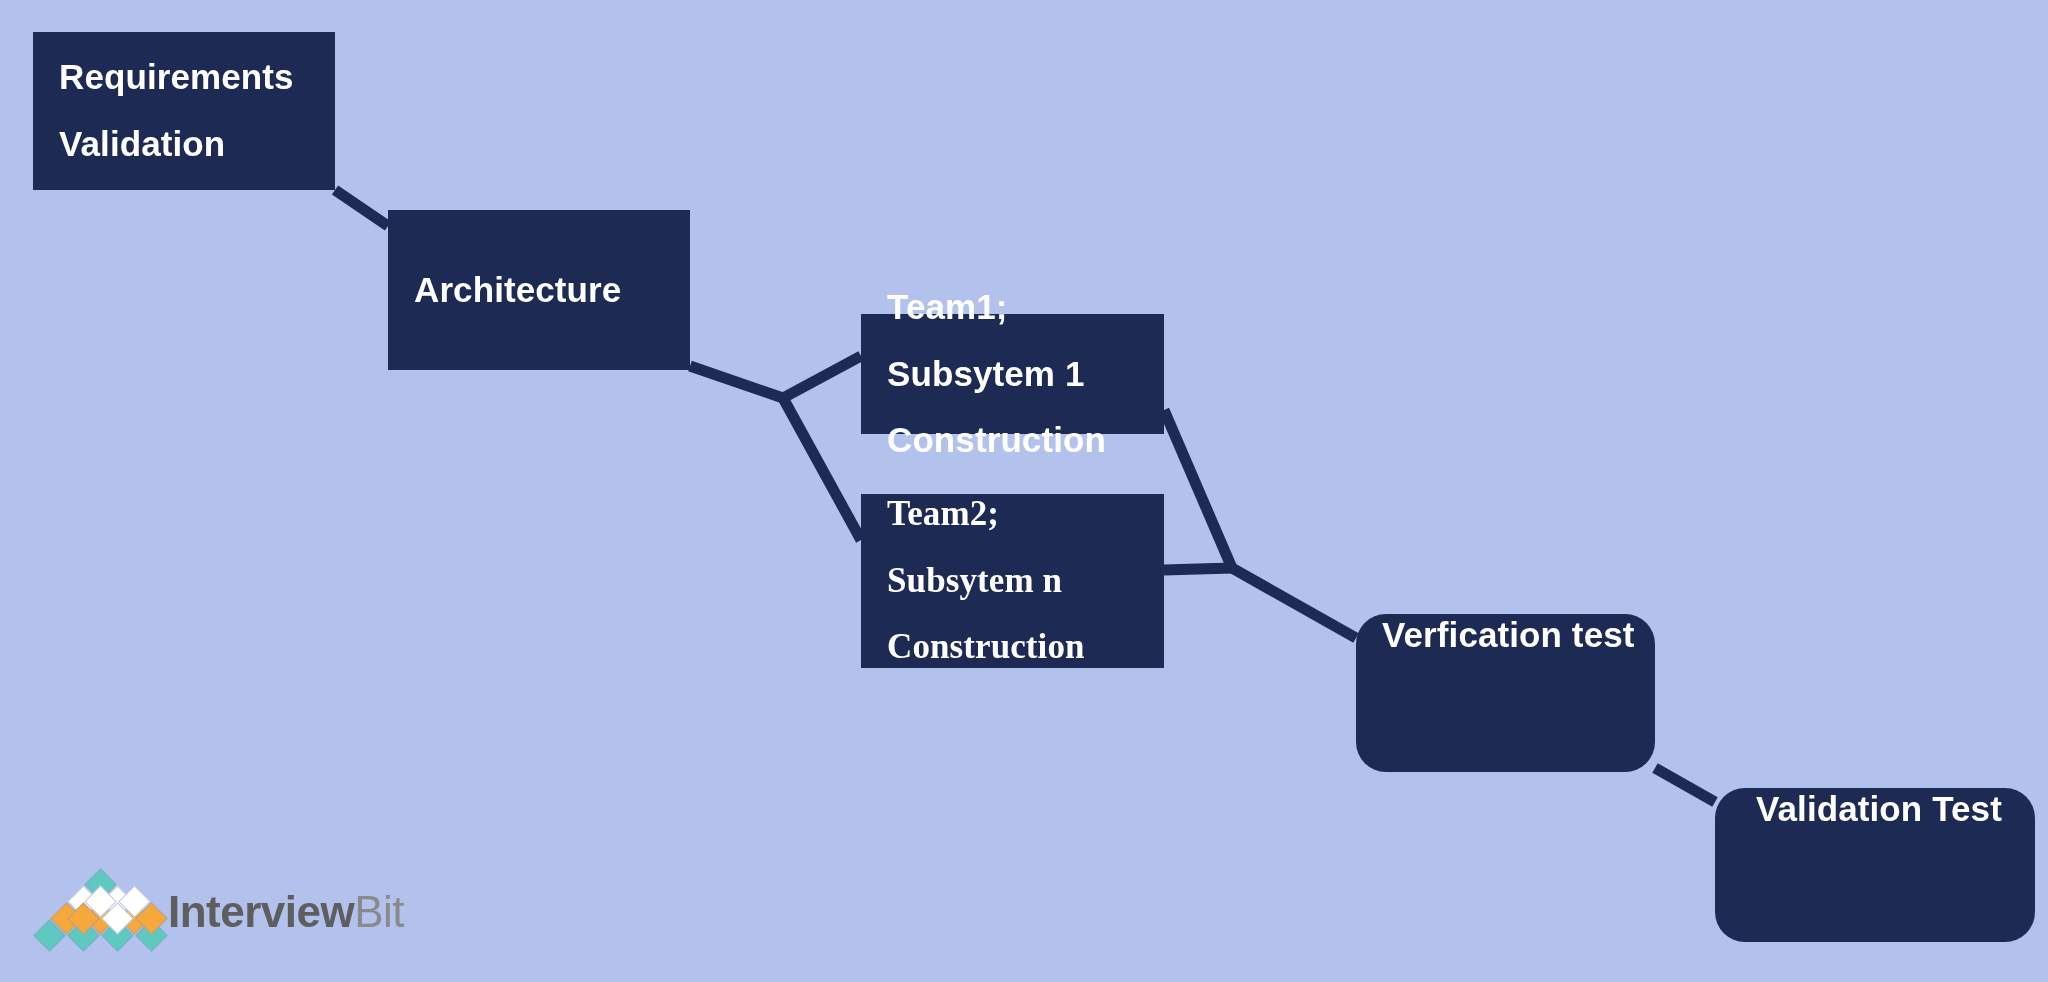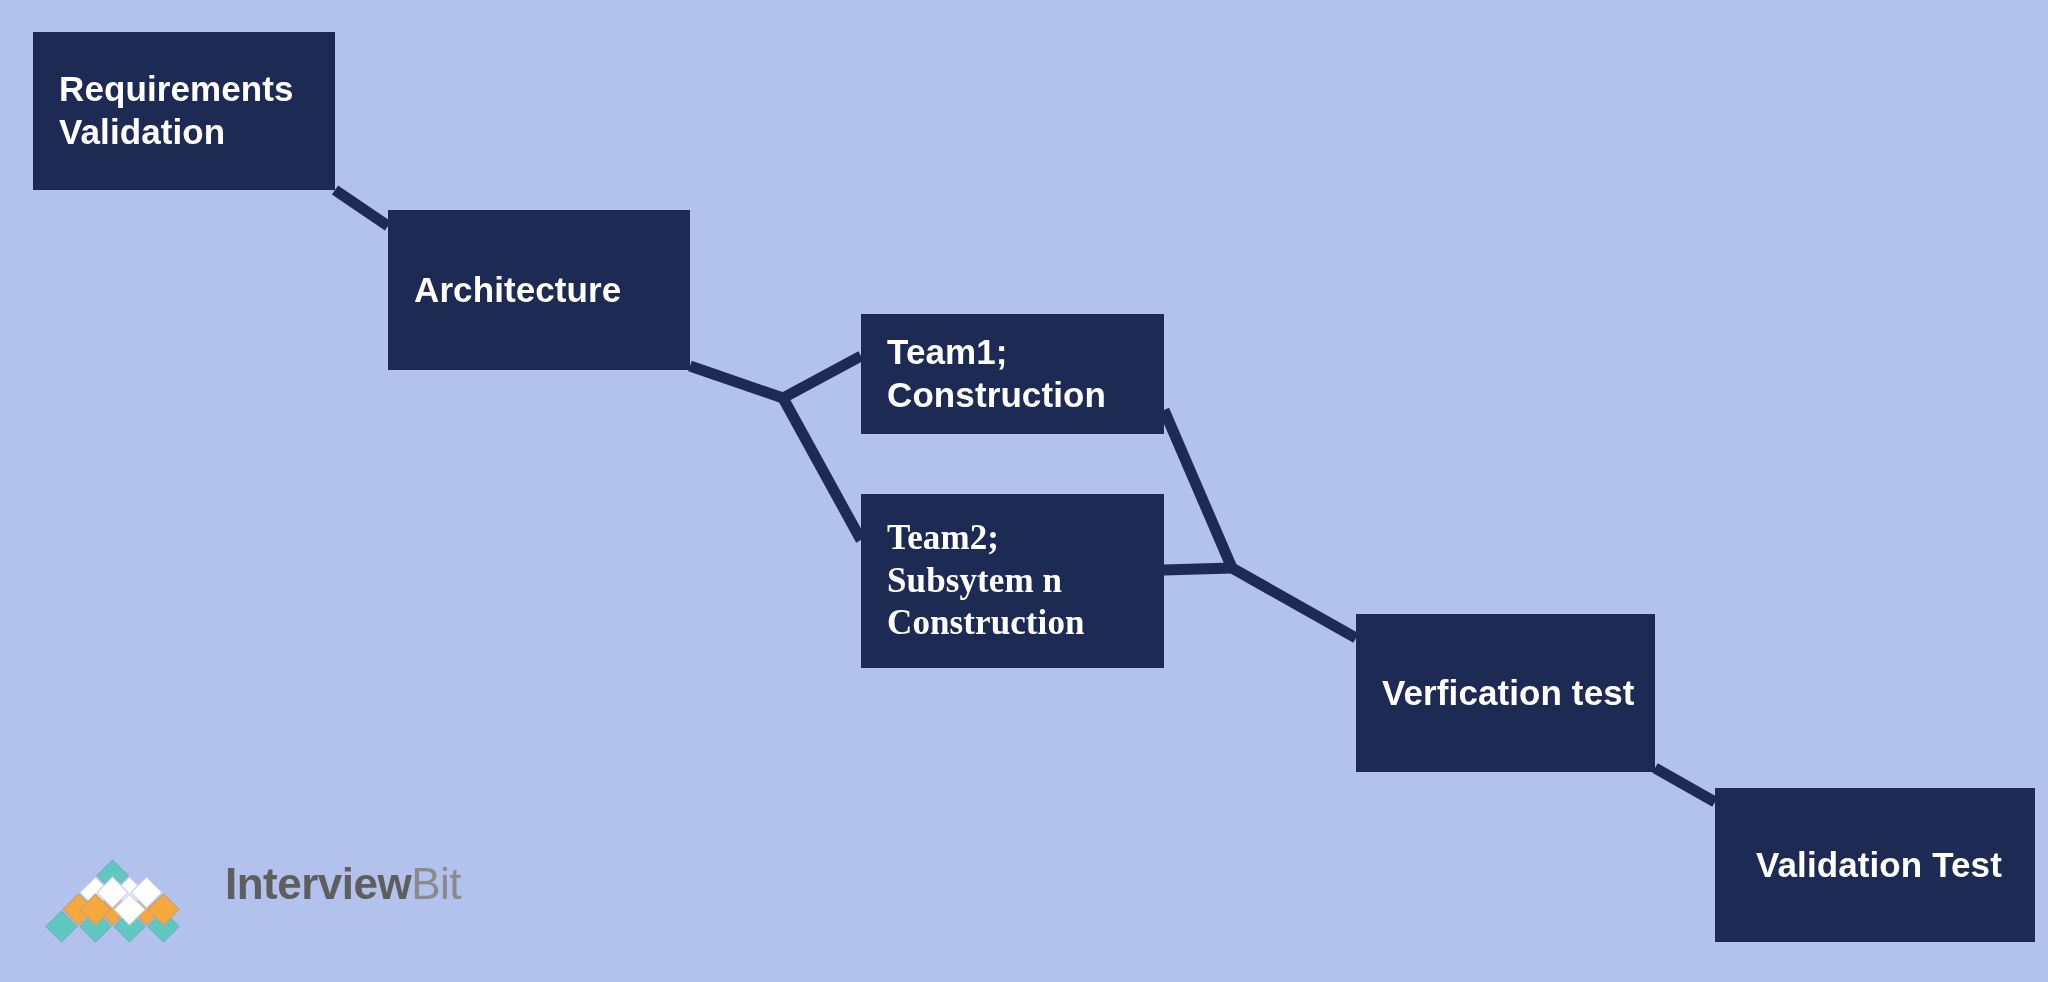--- a/index.html
+++ b/index.html
@@ -28,42 +28,44 @@
   }
   .node {
     position: absolute;
     background: #1c2a54;
     box-sizing: border-box;
     display: flex;
     flex-direction: column;
     justify-content: center;
     padding: 0 26px;
     z-index: 3;
+    gap: 24px;
   }
   .node .line {
     color: #ffffff;
     font-weight: bold;
     font-size: 35px;
     line-height: 1.22;
     letter-spacing: 0.1px;
     white-space: pre;
   }
   .node.center-one {
-    justify-content: center;
+    justify-content: flex-start;
+    border-radius: 30px;
   }
   
   #logo {
     position: absolute;
-    left: 60px;
+    left: 48px;
     top: 862px;
     width: 330px;
     height: 100px;
     display: flex;
+    align-items: center;
     z-index: 4;
-    gap: 45px;
   }
   #logo-mark {
     position: relative;
     width: 104px;
     height: 82px;
     flex: none;
   }
   .dia {
     position: absolute;
     width: 23px;
@@ -107,20 +109,21 @@
     <span class="line">Requirements</span>
     <span class="line">Validation</span>
   </div>
 
   <div class="node" style="left: 388px; top: 210px; width: 302px; height: 160px; justify-content: center;">
     <span class="line">Architecture</span>
   </div>
 
   <div class="node" style="left: 861px; top: 314px; width: 303px; height: 120px;">
     <span class="line">Team1;</span>
+    <span class="line">Subsytem 1</span>
     <span class="line">Construction</span>
   </div>
 
   <div class="node" style="left: 861px; top: 494px; width: 303px; height: 174px; font-family: Liberation Serif, serif;">
     <span class="line">Team2;</span>
     <span class="line">Subsytem n</span>
     <span class="line">Construction</span>
   </div>
 
   <div class="node center-one" style="left: 1356px; top: 614px; width: 299px; height: 158px;">

